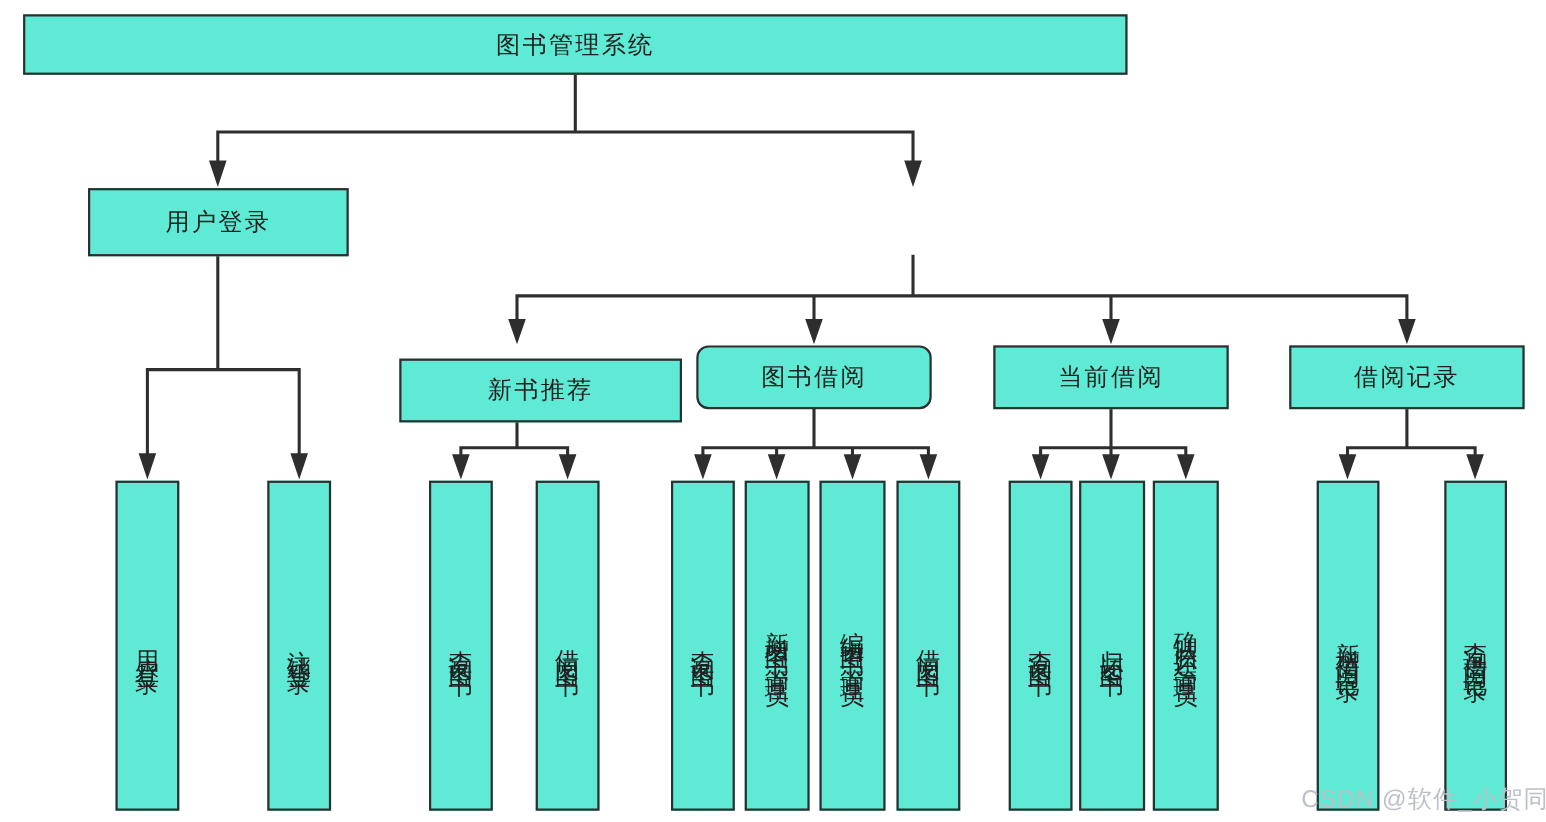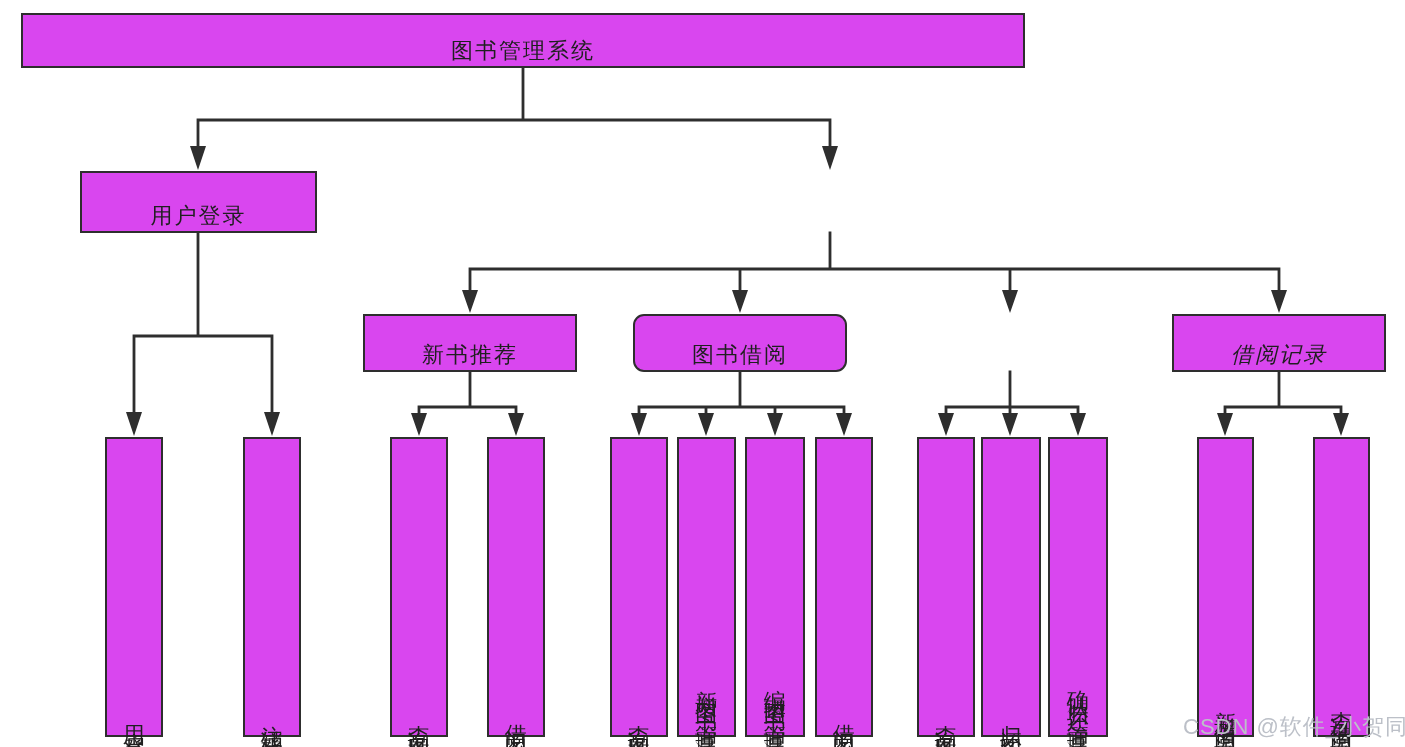--- a/index.html
+++ b/index.html
@@ -15,23 +15,23 @@
     background:var(--bg);
     font-family:"Liberation Sans",sans-serif;
     overflow:hidden;
   }
   .wires{position:absolute;left:0;top:0;width:1405px;height:747px;}
   .wire{stroke:var(--line);stroke-width:2.8;fill:none;stroke-linecap:square;}
   .arrowhead{fill:var(--line);stroke:none;}
   .node{
     position:absolute;
     box-sizing:border-box;
-    background:#d946ef;
+    background:#5eead4;
     border:2.5px solid var(--line);
-    display:flex;align-items:flex-end;justify-content:center;
+    display:flex;align-items:center;justify-content:center;
     color:var(--text);
     z-index:1;
   }
   .hnode .lbl{
     font-size:22px;
     letter-spacing:2px;
     white-space:nowrap;
   }
   .leaf .lbl{
     writing-mode:vertical-rl;
@@ -94,27 +94,30 @@
   </svg>
 
   <div class="node hnode" style="left:21px;top:13px;width:1004px;height:55px;">
     <span class="lbl">图书管理系统</span>
   </div>
 
   <div class="node hnode" style="left:80px;top:171px;width:237px;height:62px;">
     <span class="lbl">用户登录</span>
   </div>
 
-  <div class="node hnode" style="left:363px;top:314px;width:214px;height:58px;">
+  <div class="node hnode" style="left:363px;top:326px;width:257px;height:58px;">
     <span class="lbl">新书推荐</span>
   </div>
   <div class="node hnode" style="left:633px;top:314px;width:214px;height:58px;border-radius:11px;">
     <span class="lbl">图书借阅</span>
   </div>
-  <div class="node hnode" style="left:1172px;top:314px;width:214px;height:58px;font-style:italic;">
+  <div class="node hnode" style="left:903px;top:314px;width:214px;height:58px;">
+    <span class="lbl">当前借阅</span>
+  </div>
+  <div class="node hnode" style="left:1172px;top:314px;width:214px;height:58px;">
     <span class="lbl">借阅记录</span>
   </div>
 
   <div class="node leaf" style="left:105px;top:437px;width:58px;height:300px;">
     <span class="lbl">用户登录</span>
   </div>
   <div class="node leaf" style="left:243px;top:437px;width:58px;height:300px;">
     <span class="lbl">注销登录</span>
   </div>
 

